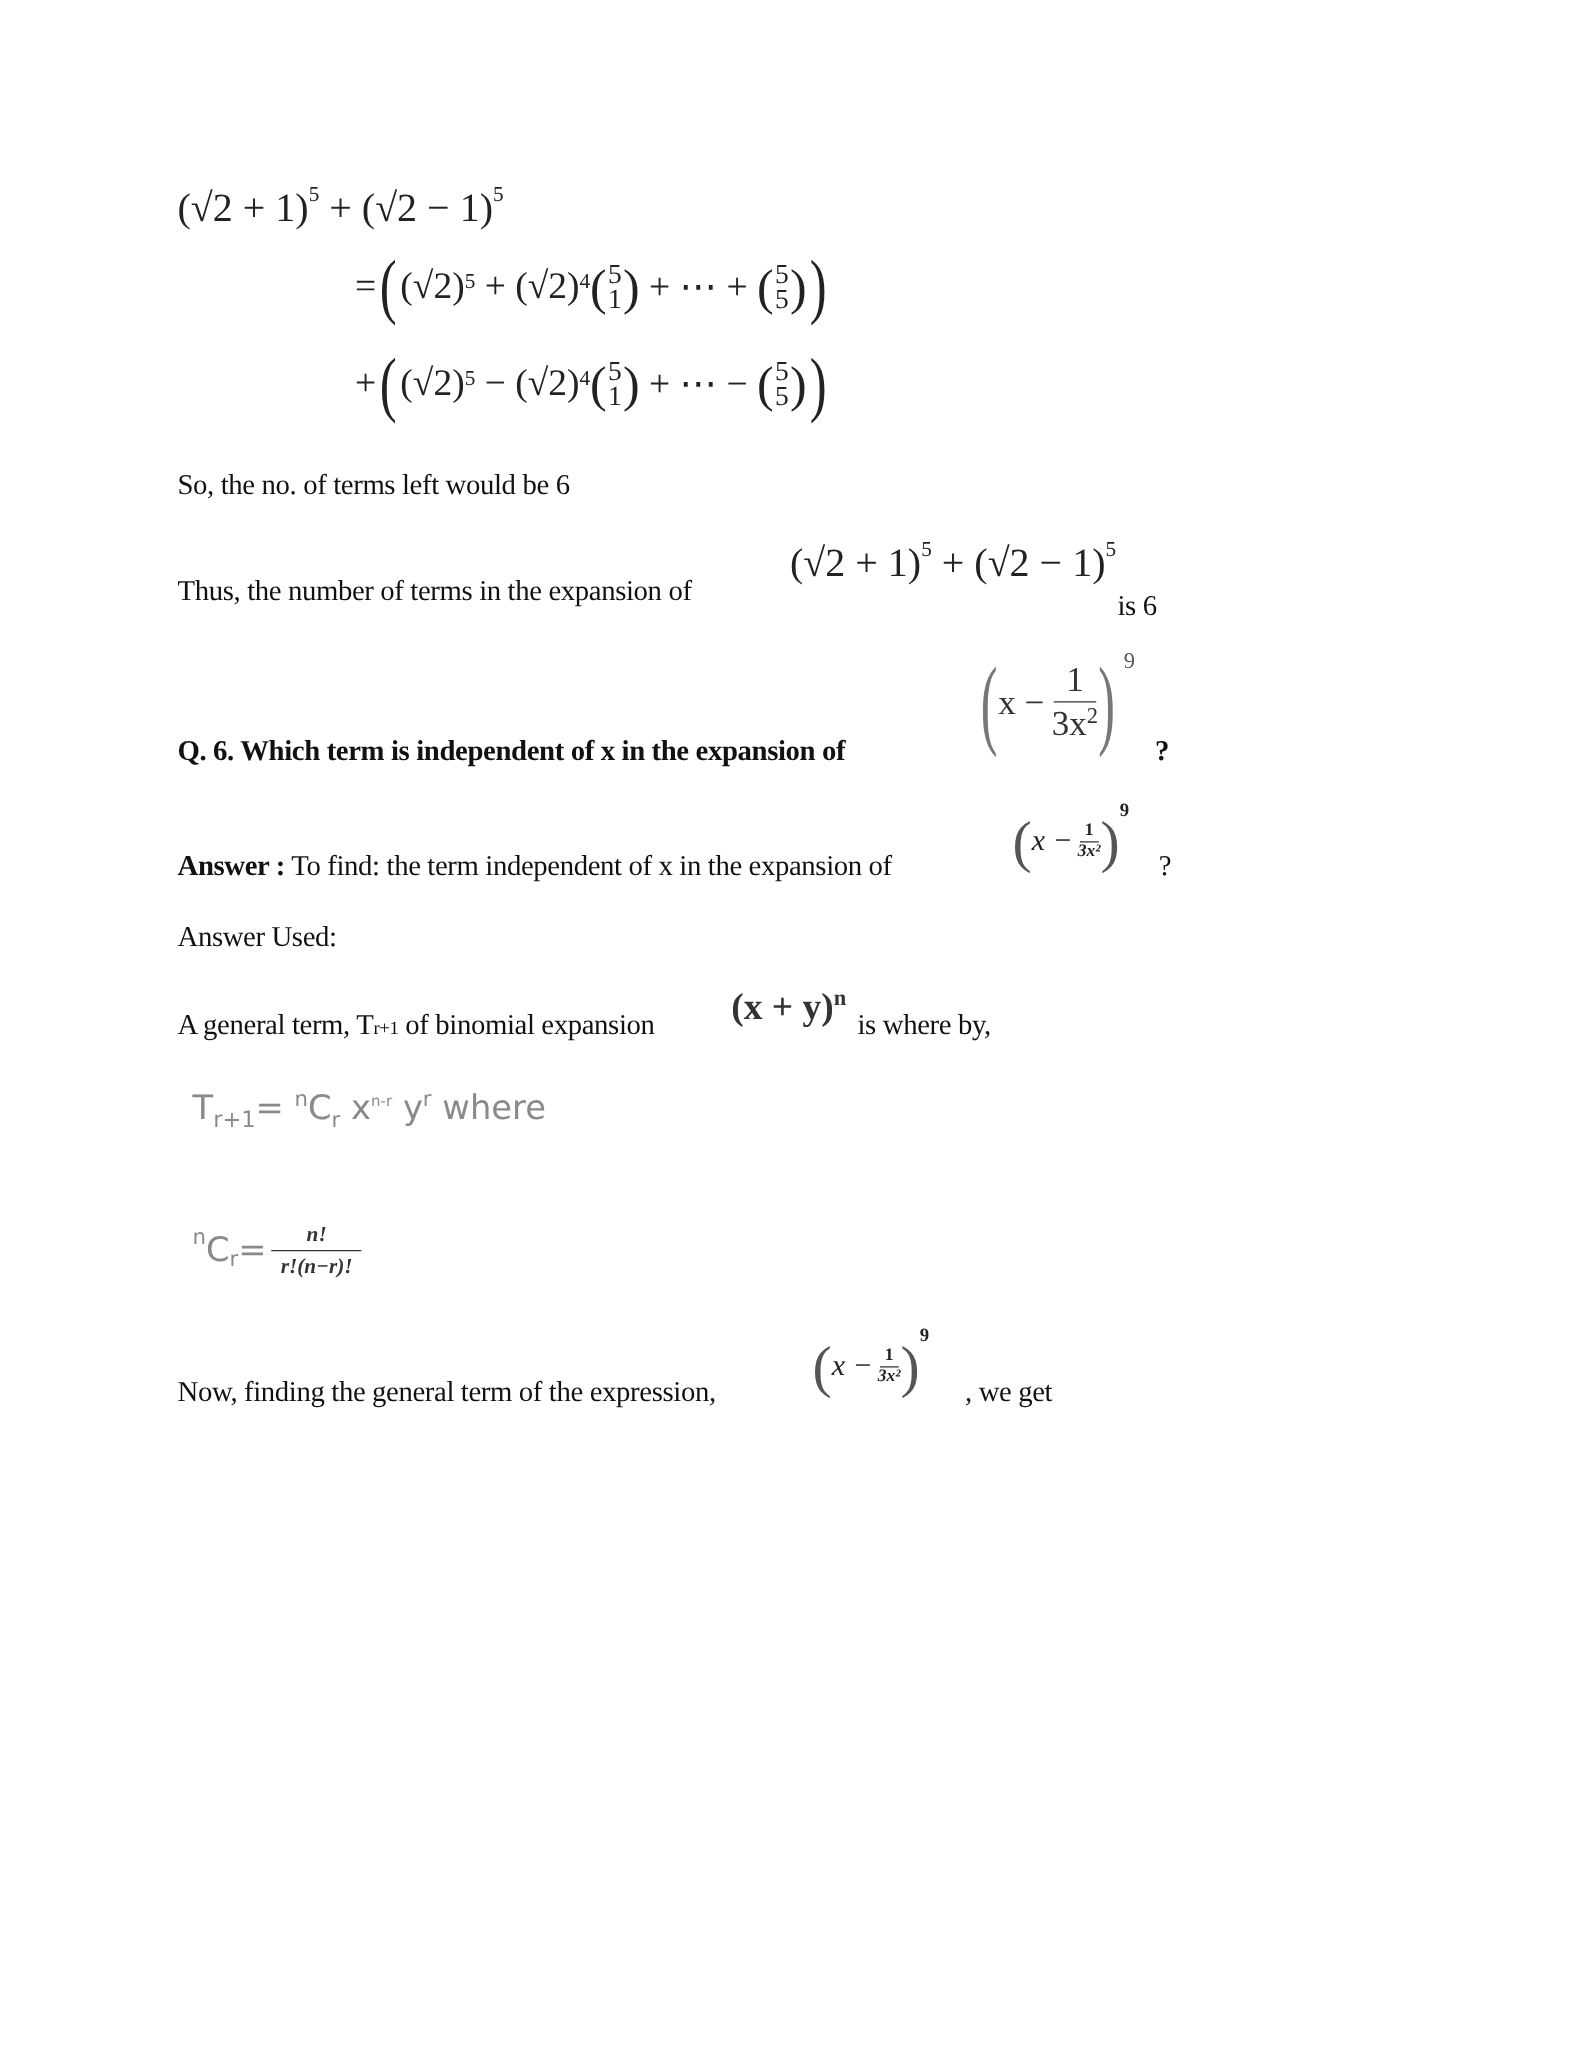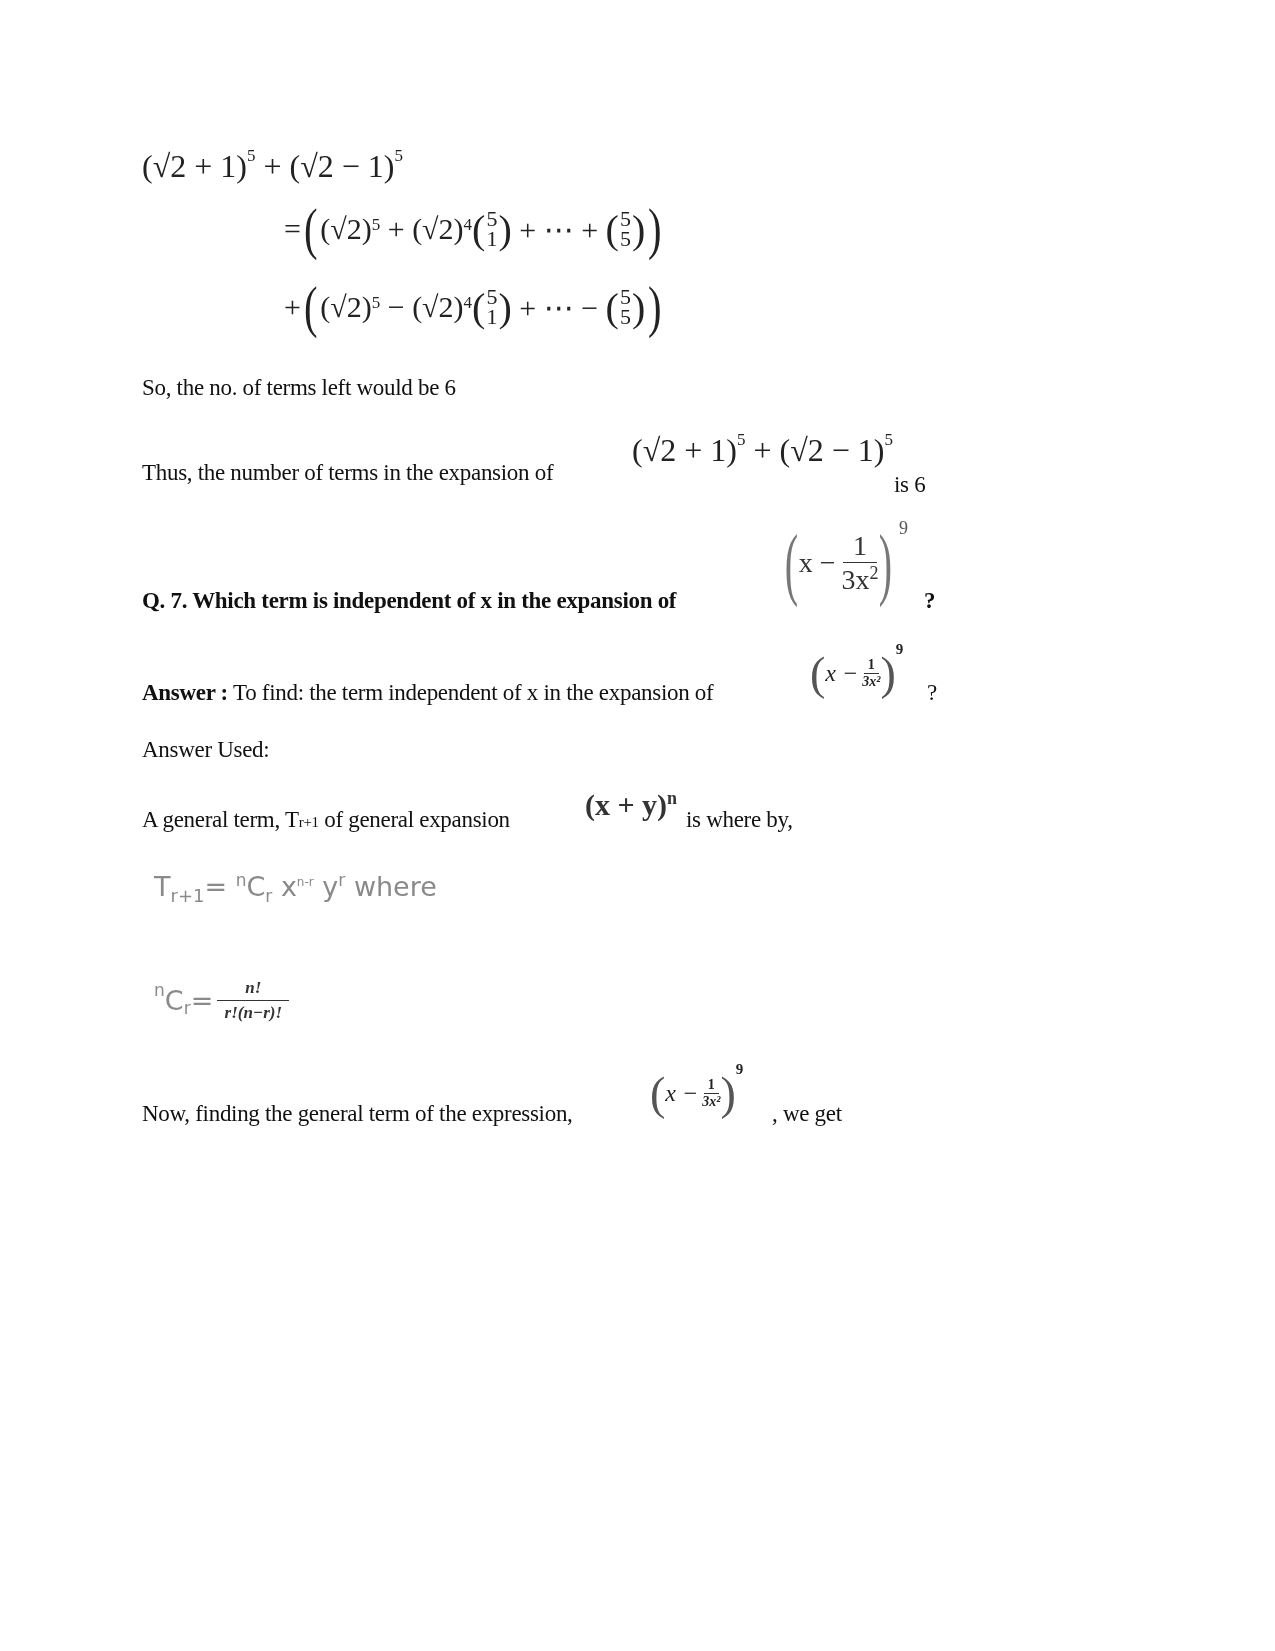--- a/index.html
+++ b/index.html
@@ -65,21 +65,21 @@
 <div class="abs txt" style="left:142px; top:375px;">So, the no. of terms left would be 6</div>
 
 <div class="abs txt" style="left:142px; top:460px;">Thus, the number of terms in the expansion of</div>
 <div class="abs math" style="left:632px; top:432px; font-size:32px;">
   <span>(√2 + 1)</span><span class="sup">5</span>
   <span>+</span>
   <span>(√2 − 1)</span><span class="sup">5</span>
 </div>
 <div class="abs txt" style="left:894px; top:460px;margin-top:12px;">is 6</div>
 
-<div class="abs txt" style="left:142px; top:588px; font-weight:bold;">Q. 7. Which term is independent of x in the expansion of</div>
+<div class="abs txt" style="left:142px; top:588px; font-weight:bold;">Q. 6. Which term is independent of x in the expansion of</div>
 <div class="abs serif" style="left:778px; top:522px; height:82px; display:flex; align-items:center; font-size:28px; color:#333;">
   <span style="font-size:80px; font-weight:100; color:#777; transform:scaleX(0.5); display:inline-block; margin-right:-6px;">(</span>
   <span>x −</span>
   <span class="frac" style="margin-left:6px;">
     <span class="num" style="padding:0 10px;">1</span>
     <span><span>3x</span><sup style="font-size:18px;">2</sup></span>
   </span>
   <span style="font-size:80px; font-weight:100; color:#777; transform:scaleX(0.5); display:inline-block; margin-left:-6px;">)</span>
   <span style="font-size:18px; align-self:flex-start; margin-top:-4px; color:#555;">9</span>
 </div>
@@ -97,21 +97,21 @@
     <span style="font-style:italic;">3x²</span>
   </span>
   <span style="font-size:46px; font-weight:100; color:#555;">)</span>
   <span style="font-size:15px; font-weight:bold; align-self:flex-start; margin-top:-2px;">9</span>
 </div>
 <div class="abs txt" style="left:927px; top:680px;">?</div>
 
 <div class="abs txt" style="left:142px; top:737px;">Answer Used:</div>
 
 <div class="abs txt" style="left:142px; top:807px;">
-  <span>A general term, T</span><span style="font-size:15px;">r+1</span><span> of general expansion</span>
+  <span>A general term, T</span><span style="font-size:15px;">r+1</span><span> of binomial expansion</span>
 </div>
 <div class="abs serif" style="left:585px; top:788px; font-size:30px; font-weight:bold; color:#333;">
   <span>(x + y)</span><span style="font-size:18px; vertical-align:super;">n</span>
 </div>
 <div class="abs txt" style="left:686px; top:807px;">is where by,</div>
 
 <div class="abs gray" style="left:154px; top:870px; font-size:27px; white-space:nowrap;">
   <span>T</span><sub style="font-size:18px;">r+1</sub><span>= </span><sup style="font-size:17px;">n</sup><span>C</span><sub style="font-size:17px;">r</sub><span> x</span><sup style="font-size:12px;">n-r</sup><span> y</span><sup style="font-size:17px;">r</sup><span> where</span>
 </div>
 

